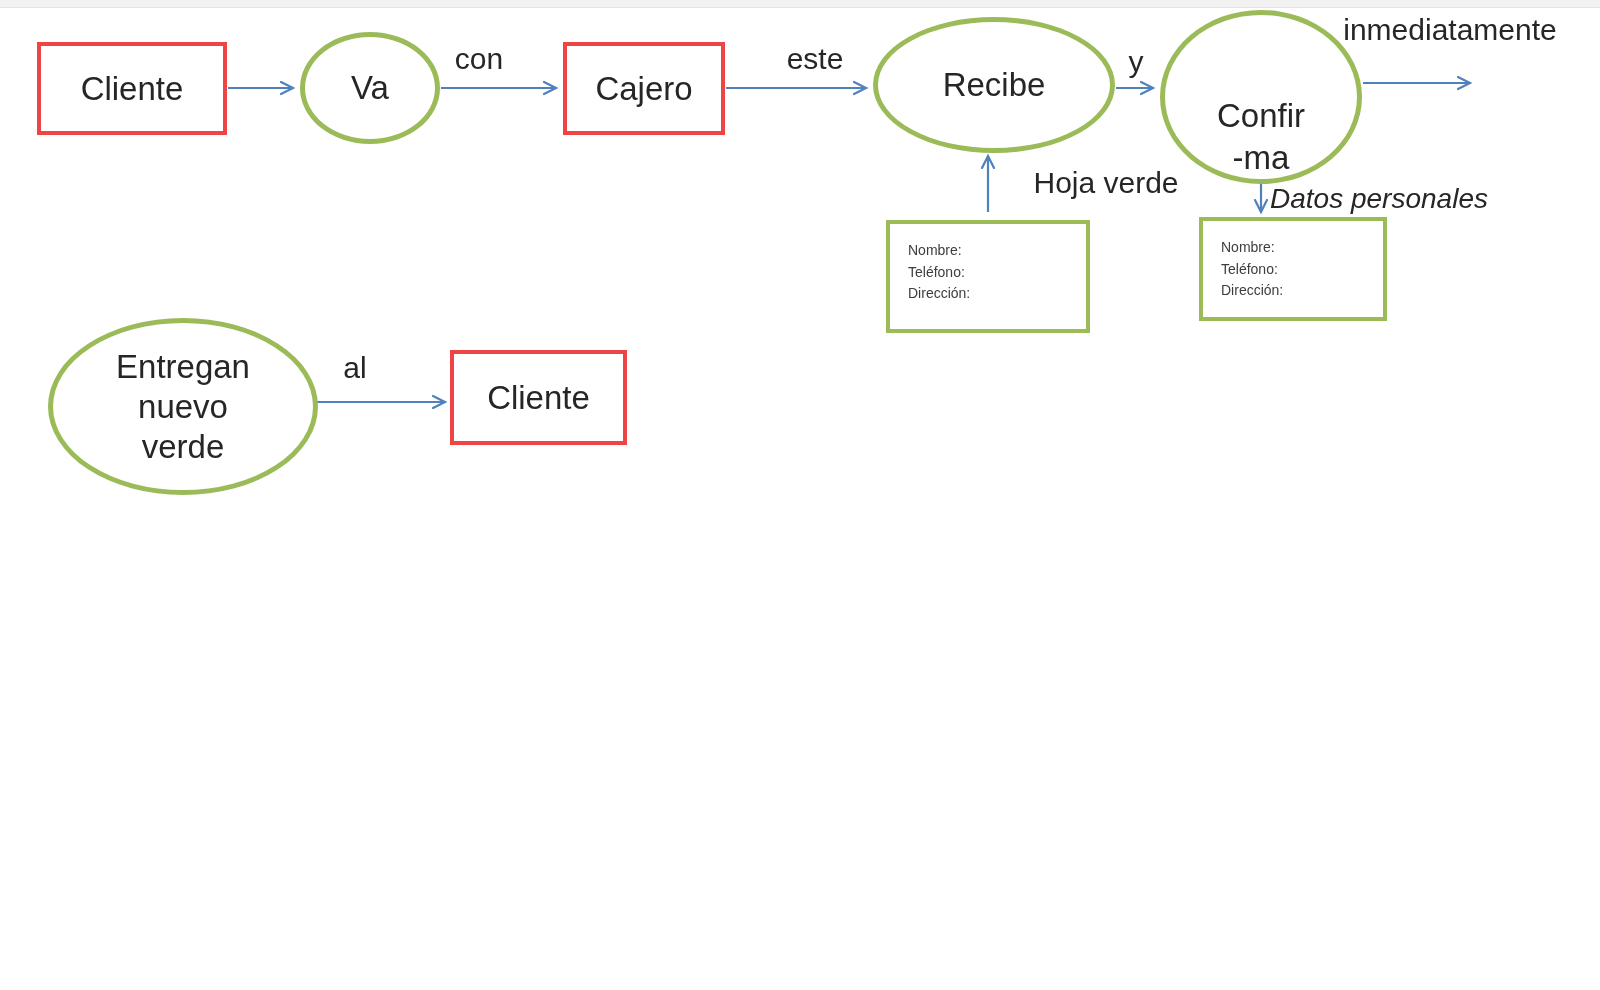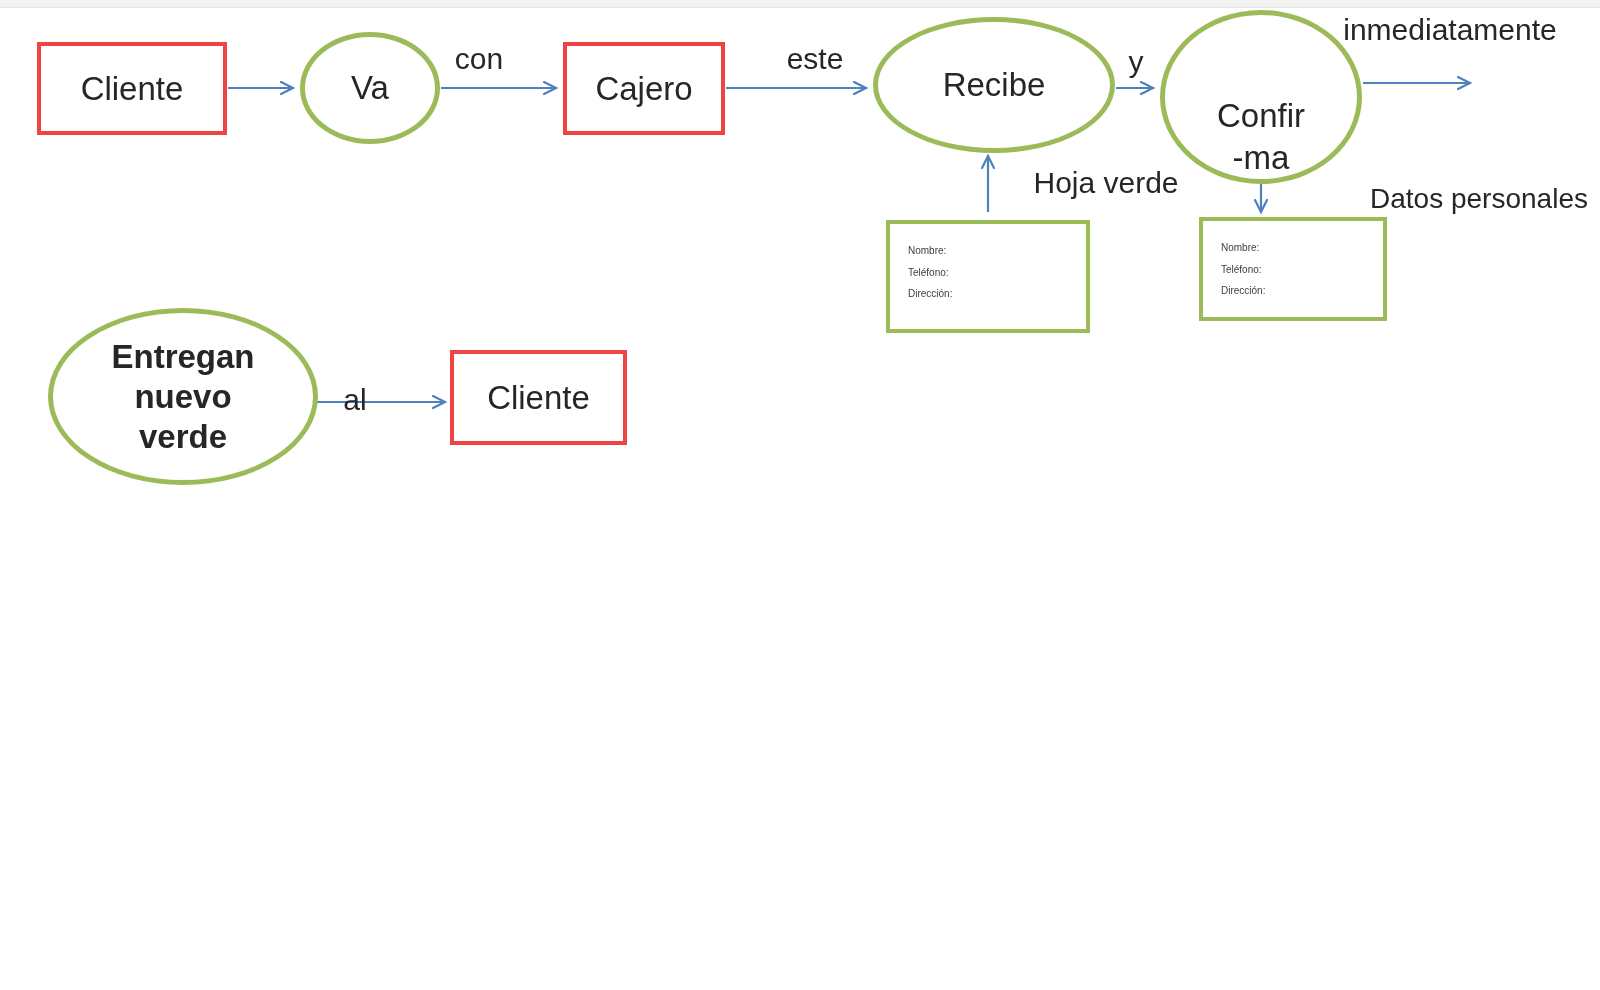--- a/index.html
+++ b/index.html
@@ -45,21 +45,21 @@
     white-space: nowrap;
   }
   .edge-label.small { font-size: 28px; }
   .data-box {
     position: absolute;
     box-sizing: border-box;
     border: 4px solid #9BBB59;
     background: #ffffff;
     padding: 16px 6px 0 18px;
     color: #3d3d3d;
-    font-size: 10px;
+    font-size: 14px;
     line-height: 21.5px;
   }
   .arrow-layer {
     position: absolute;
     left: 0; top: 0;
     width: 1600px; height: 990px;
     pointer-events: none;
   }
 </style>
 </head>
@@ -104,39 +104,39 @@
   <div class="node ellipse" style="left:1160px; top:10px; width:202px; height:174px; line-height:42px;justify-content:flex-end;">
     <span>Confir</span>
     <span>-ma</span>
   </div>
 
   <div class="edge-label" style="left:479px; top:59px;">con</div>
   <div class="edge-label" style="left:815px; top:59px;">este</div>
   <div class="edge-label" style="left:1136px; top:62px;">y</div>
   <div class="edge-label" style="left:1450px; top:30px;">inmediatamente</div>
   <div class="edge-label" style="left:1106px; top:183px;text-align:center;">Hoja verde</div>
-  <div class="edge-label small" style="left:1479px; top:199px;">Datos personales</div>
+  <div class="edge-label small" style="left:1379px; top:199px;font-style:italic;">Datos personales</div>
 
   <div class="data-box" style="left:886px; top:220px; width:204px; height:113px;">
     <div>Nombre:</div>
     <div>Teléfono:</div>
     <div>Dirección:</div>
   </div>
 
   <div class="data-box" style="left:1199px; top:217px; width:188px; height:104px;">
     <div>Nombre:</div>
     <div>Teléfono:</div>
     <div>Dirección:</div>
   </div>
 
-  <div class="node ellipse" style="left:48px; top:308px; width:270px; height:177px;font-weight:bold;">
+  <div class="node ellipse" style="left:48px; top:318px; width:270px; height:177px;">
     <span>Entregan</span>
     <span>nuevo</span>
     <span>verde</span>
   </div>
 
-  <div class="edge-label" style="left:355px; top:368px;margin-top:32px;">al</div>
+  <div class="edge-label" style="left:355px; top:368px;">al</div>
 
   <div class="node rect" style="left:450px; top:350px; width:177px; height:95px;">
     <span>Cliente</span>
   </div>
 
 </div>
 
 </body></html>

